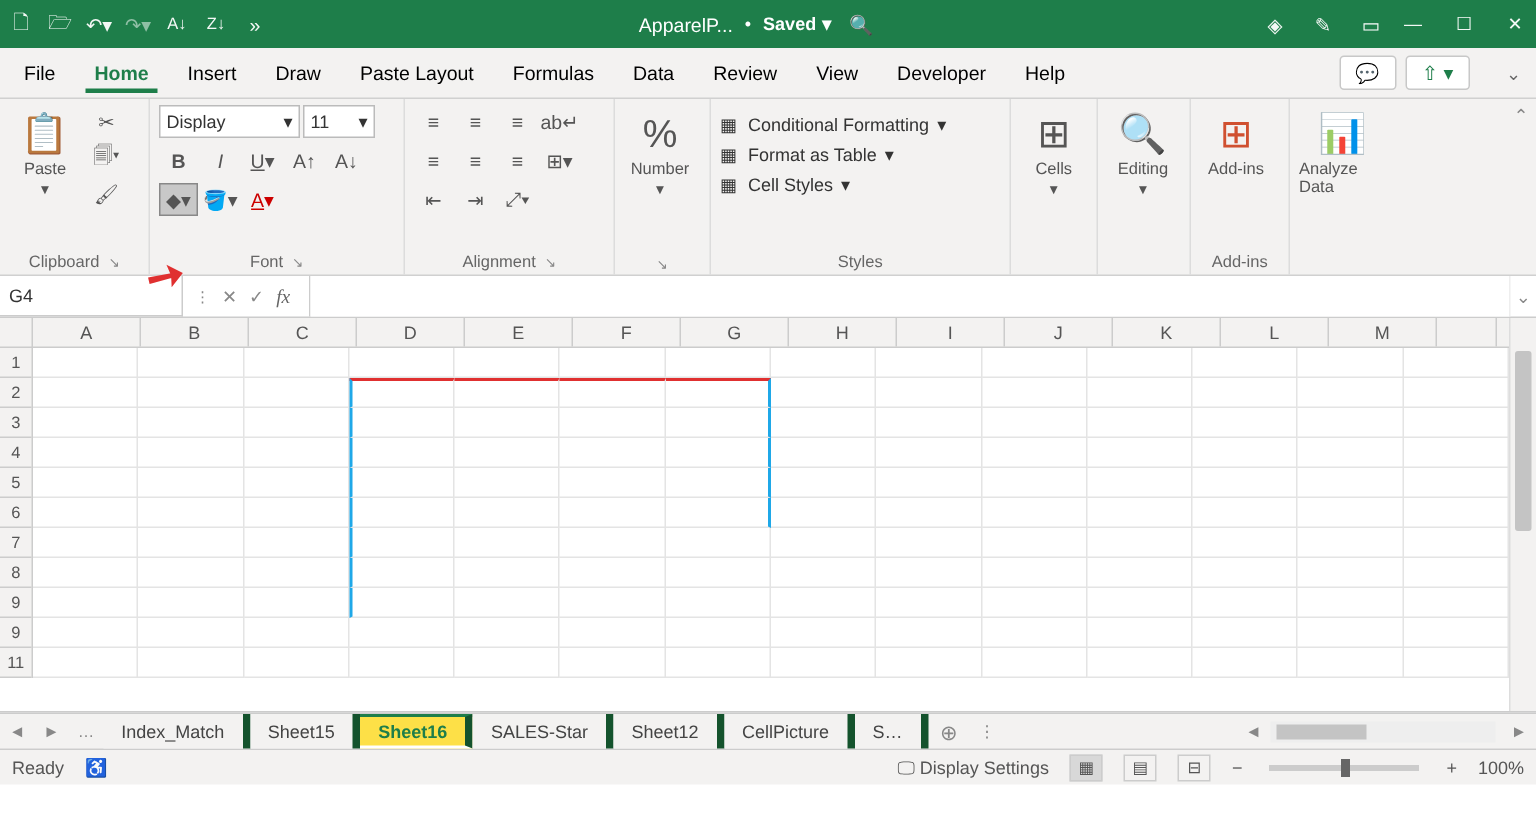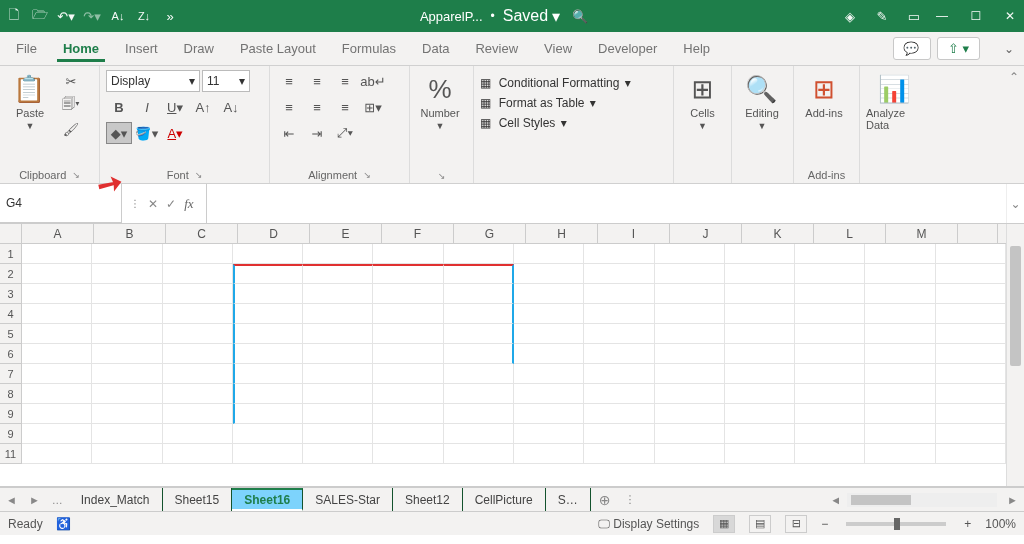--- a/index.html
+++ b/index.html
@@ -3,47 +3,47 @@
 <meta charset="utf-8">
 <style>
   * { box-sizing: border-box; margin: 0; padding: 0; }
   body { font-family: "Segoe UI", Arial, sans-serif; font-size: 12px; background: #fff; color: #333; width: 1024px; height: 544px; overflow: hidden; }
   .titlebar { background: #1e7e4a; height: 32px; display: flex; align-items: center; padding: 0 6px; color: #fff; }
   .titlebar .qat { display: flex; align-items: center; gap: 10px; }
   .titlebar .icon { width: 16px; height: 16px; display: flex; align-items: center; justify-content: center; font-size: 13px; opacity: 0.95; }
   .titlebar .spacer { flex: 1; }
   .title-center { display: flex; align-items: center; gap: 8px; justify-content: center; }
   .title-text { font-size: 13px; }
-  .save-badge { font-size: 16px; display: flex; align-items: flex-start; gap: 4px; }
+  .save-badge { font-size: 12px; display: flex; align-items: flex-end; gap: 4px; font-weight: bold; }
   .search-area { display:flex; align-items:center; justify-content:center; width:40px;}
   .wincontrols { display: flex; gap: 18px; margin-left: 12px; }
   .wincontrols .icon { font-size: 12px; }
 
   .tabs { background: #f3f2f1; height: 34px; display: flex; align-items: center; padding: 0 10px; gap: 14px; border-bottom: 1px solid #d0d0d0; }
-  .tabs .menuitem { padding: 6px 6px; font-size: 13px; color: #737373; cursor: pointer; }
+  .tabs .menuitem { padding: 6px 6px; font-size: 13px; color: #000000; cursor: pointer; }
   .tabs .menuitem.active { color: #1e7e4a; border-bottom: 3px solid #1e7e4a; font-weight: 700; padding-bottom: 3px;}
   .tab-spacer { flex:1; }
   .tab-btnbox { display:flex; gap:6px; align-items:center;}
   .tab-btn { border:1px solid #c8c8c8; padding:3px 10px; border-radius:3px; background:#fff; font-size:13px; color:#1e7e4a;}
 
   .ribbon { background: #f3f2f1; height: 118px; display: flex; border-bottom: 1px solid #d0d0d0; }
   .group { border-right: 1px solid #dcdcdc; display: flex; flex-direction: column; justify-content: flex-end; padding: 4px 6px 2px 6px; }
   .group-body { display:flex; align-items:flex-start; gap:4px; flex:1; }
   .group-label { text-align:center; font-size:11px; color:#666; padding-top:2px; display:flex; justify-content:center; align-items:center; gap:6px;}
   .grp-launch { font-size:9px; color:#888;}
   .big-btn { display:flex; flex-direction:column; align-items:center; justify-content:center; width:48px; gap:2px; font-size:11px; color:#555; padding:4px 0;}
   .big-icon { font-size:26px; }
   .rbtn { width:26px; height:22px; display:flex; align-items:center; justify-content:center; font-size:13px; color:#555; background:transparent;}
   .rbtn.active { background:#c8c8c8; border:1px solid #888;}
   .rcol { display:flex; flex-direction:column; gap:2px;}
   .rrow { display:flex; gap:2px; align-items:center;}
   .combo { border:1px solid #bbb; background:#fff; font-size:12px; height:22px; padding:0 4px; display:flex; align-items:center; justify-content:space-between;}
   .arrow-red { position:absolute; left:98px; top:166px; font-size:30px; color:#e03030; transform:rotate(32deg); pointer-events:none; font-weight:bold;}
 
-  .formula-bar { height:40px; display:flex; align-items:stretch; border-bottom:1px solid #ccc; background:#fff;}
+  .formula-bar { height:28px; display:flex; align-items:stretch; border-bottom:1px solid #ccc; background:#fff;}
   .name-box { width:122px; border:1px solid #ccc; border-top:none; border-left:none; display:flex; align-items:center; padding:0 6px; font-size:12px;}
   .fx-controls { display:flex; align-items:center; gap:8px; padding:0 8px; color:#888; border-right:1px solid #ccc;}
   .fx-label { font-style:italic; font-family:serif; font-size:13px; color:#666; padding-right:4px;}
   .fx-input { flex:1; border:none; padding:0 6px;}
   .fx-expand { width:18px; display:flex; align-items:center; justify-content:center; color:#888; border-left:1px solid #eee;}
 
   .sheet-area { position:relative; height:263px; overflow:hidden; border-bottom: 1px solid #ccc;}
   .corner { position:absolute; top:0; left:0; width:22px; height:20px; background:#f3f2f1; border-right:1px solid #ccc; border-bottom:1px solid #ccc;}
   .col-headers { position:absolute; top:0; left:22px; right:18px; height:20px; display:flex; background:#f3f2f1; border-bottom:1px solid #ccc;}
   .col-h { width:72px; text-align:center; font-size:12px; color:#555; border-right:1px solid #ccc; line-height:20px;}
@@ -53,22 +53,22 @@
   .gridrow { display:flex; height:20px;}
   .cell { width:72px; height:20px; border-right:1px solid #e4e4e4; border-bottom:1px solid #e4e4e4;}
   .vscroll { position:absolute; top:0; right:0; width:18px; bottom:0; background:#f3f2f1; border-left:1px solid #ddd;}
   .vthumb { background:#c4c4c4; height:120px; margin:22px 3px 0 3px; border-radius:2px;}
   .red-border { border-top:2px solid #e03030 !important;}
   .blue-border-l { border-left:2px solid #1fa8e8 !important;}
   .blue-border-r { border-right:2px solid #1fa8e8 !important;}
 
   .sheettabs { height:24px; display:flex; align-items:center; background:#f3f2f1; border-top:1px solid #ccc;}
   .nav-arrow { padding:0 6px; color:#888; font-size:11px;}
-  .sheettab { padding:0 12px; font-size:12px; color:#444; height:100%; display:flex; align-items:center; border-right:1px solid #14532d; background:#f3f2f1;}
-  .sheettab.active { background:#7dd3fc; color:#1e7e4a; font-weight:bold; border-bottom:2px solid #fff; border-top:2px solid #1e7e4a;}
+  .sheettab { padding:0 12px; font-size:12px; color:#444; height:100%; display:flex; align-items:center; border-right:5px solid #14532d; background:#f3f2f1;}
+  .sheettab.active { background:#fde047; color:#1e7e4a; font-weight:bold; border-bottom:2px solid #fff; border-top:2px solid #1e7e4a;}
   .addsheet { padding:0 8px; color:#888; font-size:14px;}
   .sheet-spacer { flex:1; }
   .hscroll { width:150px; height:14px; background:#eee; margin-right:4px; position:relative;}
   .hthumb { position:absolute; left:4px; top:2px; width:60px; height:10px; background:#c4c4c4;}
 
   .statusbar { height:24px; background:#f3f2f1; border-top:1px solid #ccc; display:flex; align-items:center; padding:0 8px; font-size:12px; color:#555; gap:14px;}
   .status-spacer { flex:1; }
   .view-btn { width:22px; height:18px; border:1px solid #ccc; display:flex; align-items:center; justify-content:center; font-size:11px;}
   .view-btn.active { background:#d8d8d8;}
   .zoom-slider { width:100px; height:4px; background:#ccc; position:relative; margin:0 4px;}
@@ -220,20 +220,23 @@
         <span class="grp-launch">↘</span>
       </div>
   </div>
 
   <div class="group" style="width:200px;">
     <div class="group-body" style="flex-direction:column; gap:6px; padding-top:6px;">
       <div class="rrow"><span>▦</span>&nbsp;<span>Conditional Formatting</span>&nbsp;▾</div>
       <div class="rrow"><span>▦</span>&nbsp;<span>Format as Table</span>&nbsp;▾</div>
       <div class="rrow"><span>▦</span>&nbsp;<span>Cell Styles</span>&nbsp;▾</div>
     </div>
+    <div class="group-label">
+        <span>Styles</span>
+      </div>
   </div>
 
   <div class="group" style="width:58px;">
     <div class="group-body">
         <div class="big-btn">
           <span class="big-icon">⊞</span>
           <span>Cells</span>
           <span style="font-size:9px;">▼</span>
         </div>
       </div>

